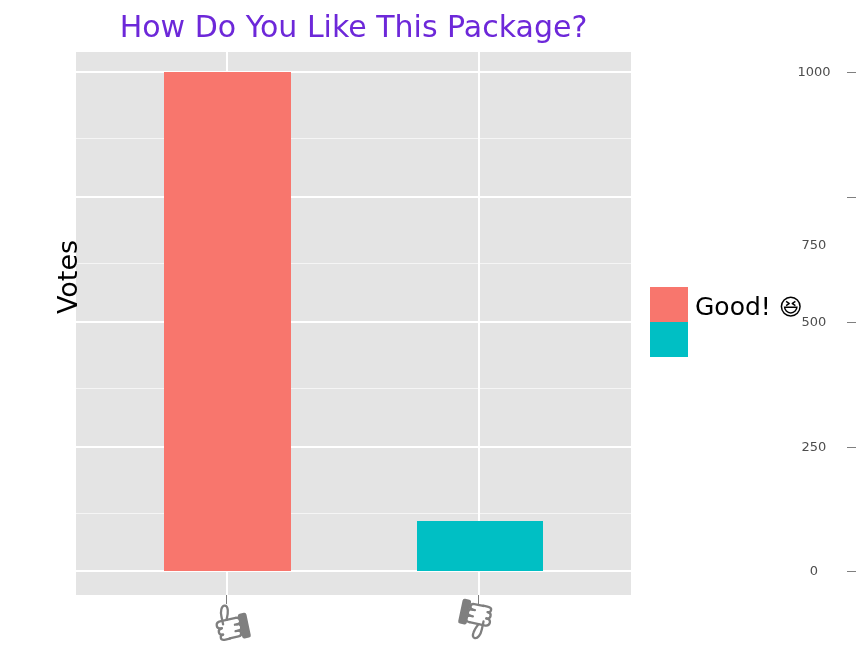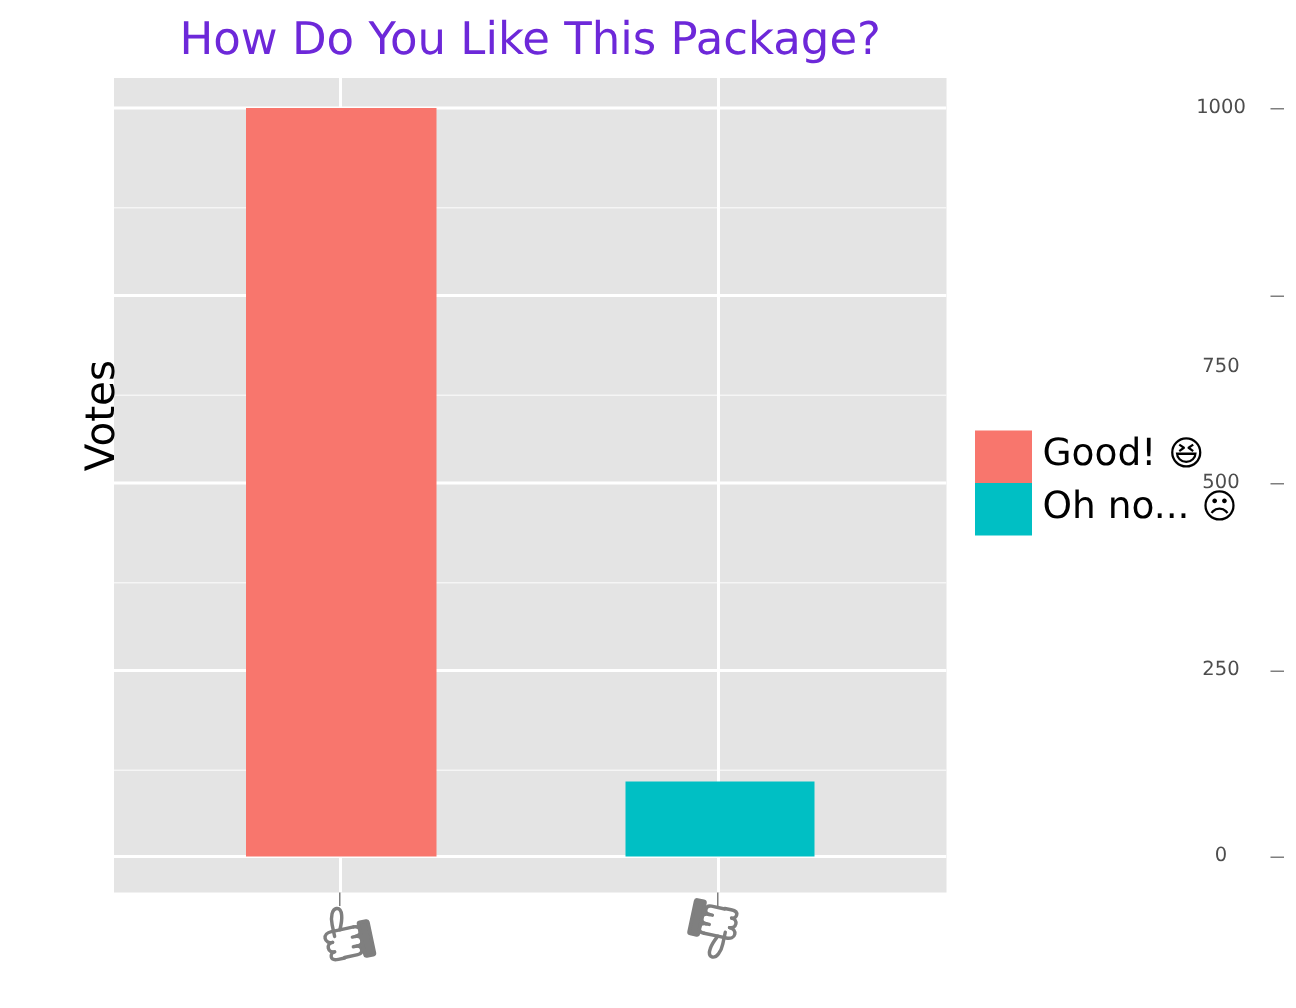--- a/index.html
+++ b/index.html
@@ -116,21 +116,21 @@
   .x-tick-icon svg { display: block; margin: 0 auto; }
 
   
   #legend {
     position: absolute;
     left: 650px;
     top: 287px;
   }
   .legend-row {
     display: flex;
-    align-items: flex-start;
+    align-items: flex-end;
     height: 35px;
   }
   .legend-key {
     width: 38px;
     height: 35px;
     flex: 0 0 38px;
   }
   .legend-label {
     margin-left: 7px;
     font-size: 25px;
@@ -225,15 +225,14 @@
   </div>
 </div>
 
 <div id="legend">
   <div class="legend-row">
     <div class="legend-key" style="background:#F8766D;"></div>
     <div class="legend-label"><span>Good! </span><span class="legend-emoji">😆</span></div>
   </div>
   <div class="legend-row">
     <div class="legend-key" style="background:#00BFC4;"></div>
-    <div class="legend-label"><span>Oh no... </span><span class="legend-emoji">☹</span></div>
   </div>
 </div>
 
 </body></html>

